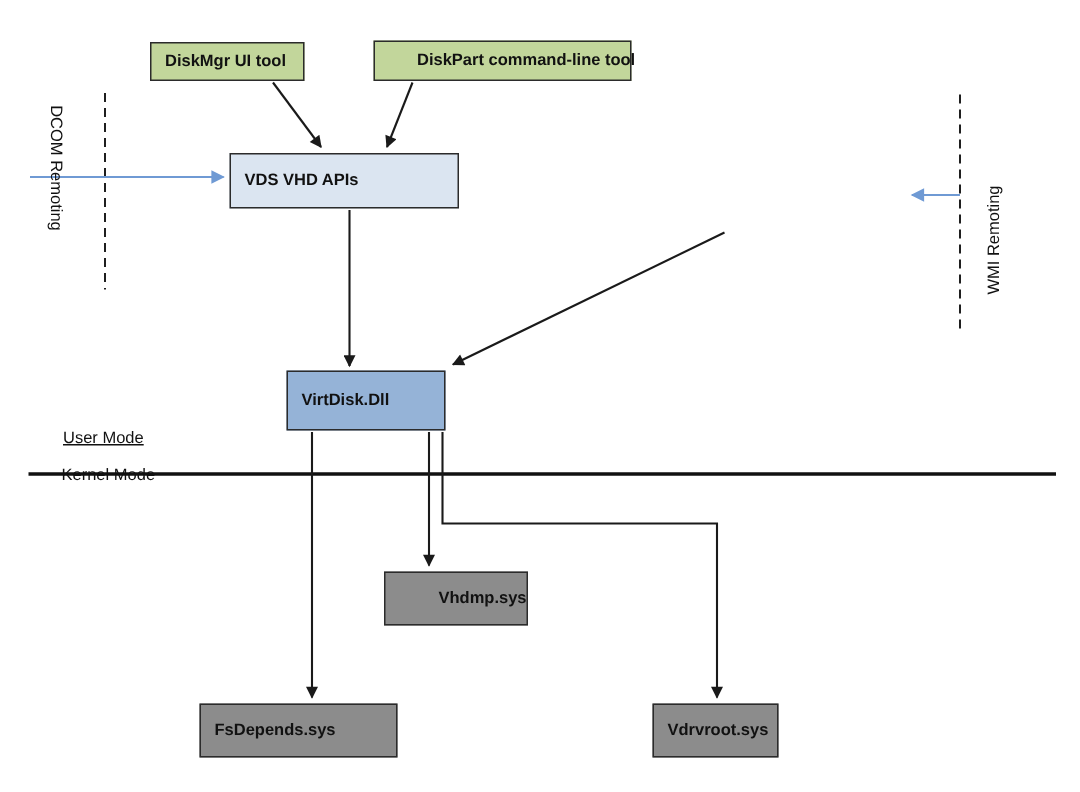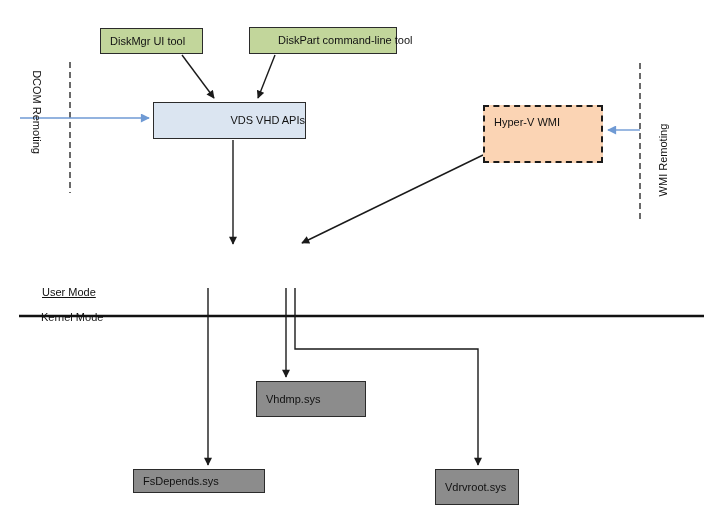--- a/index.html
+++ b/index.html
@@ -15,23 +15,24 @@
   .node{
     position:absolute;
     box-sizing:border-box;
     border:1px solid #2b2b2b;
     font-size:11px;
     line-height:13px;
     display:flex;
     align-items:center;
     padding-left:9px;
     white-space:nowrap;
+    font-weight:bold;
   }
   .node-tool{background:var(--tool-box-fill,#C2D69B);}
-  .node-api{background:var(--api-box-fill,#DBE5F1);justify-content:flex-end;}
+  .node-api{background:var(--api-box-fill,#DBE5F1);}
   .node-virtdisk{background:var(--virtdisk-fill,#95B3D7);font-weight:bold;}
   .node-hyperv{
     background:var(--hyperv-fill,#FBD4B4);
     border:2px dashed #1a1a1a;
     align-items:flex-start;
     padding-top:9px;
   }
   .node-driver{background:var(--driver-box-fill,#8C8C8C);}
   .zone-label{position:absolute;font-size:11px;white-space:nowrap;}
   .vlabel{
@@ -78,38 +79,38 @@
     <polyline class="edge-black" points="295,288 295,349 478,349 478,465" marker-end="url(#ah-black)"></polyline>
 
     <line class="edge-blue" x1="20" y1="118" x2="149" y2="118" marker-end="url(#ah-blue)"></line>
     <line class="edge-blue" x1="640" y1="130" x2="608" y2="130" marker-end="url(#ah-blue)"></line>
   </svg>
 
   <div class="node node-tool" style="left:100px;top:28px;width:103px;height:26px;">
     <span>DiskMgr UI tool</span>
   </div>
 
-  <div class="node node-tool" style="left:249px;top:27px;width:148px;height:27px;padding-left:28px;">
+  <div class="node node-tool" style="left:249px;top:27px;width:172px;height:27px;padding-left:28px;">
     <span>DiskPart command-line tool</span>
   </div>
 
   <div class="node node-api" style="left:153px;top:102px;width:153px;height:37px;">
     <span>VDS VHD APIs</span>
   </div>
 
-  <div class="node node-hyperv" style="left:483px;top:105px;width:120px;height:58px;">
-    <span>Hyper-V WMI</span>
+
+  <div class="node node-virtdisk" style="left:191px;top:247px;width:106px;height:40px;">
+    <span>VirtDisk.Dll</span>
   </div>
 
-
-  <div class="node node-driver" style="left:256px;top:381px;width:110px;height:36px;">
+  <div class="node node-driver" style="left:256px;top:381px;width:96px;height:36px;justify-content:flex-end;">
     <span>Vhdmp.sys</span>
   </div>
 
-  <div class="node node-driver" style="left:133px;top:469px;width:132px;height:24px;">
+  <div class="node node-driver" style="left:133px;top:469px;width:132px;height:36px;">
     <span>FsDepends.sys</span>
   </div>
 
   <div class="node node-driver" style="left:435px;top:469px;width:84px;height:36px;">
     <span>Vdrvroot.sys</span>
   </div>
 
   <div class="zone-label" style="left:42px;top:286px;text-decoration:underline;">User Mode</div>
   <div class="zone-label" style="left:41px;top:311px;">Kernel Mode</div>
 

